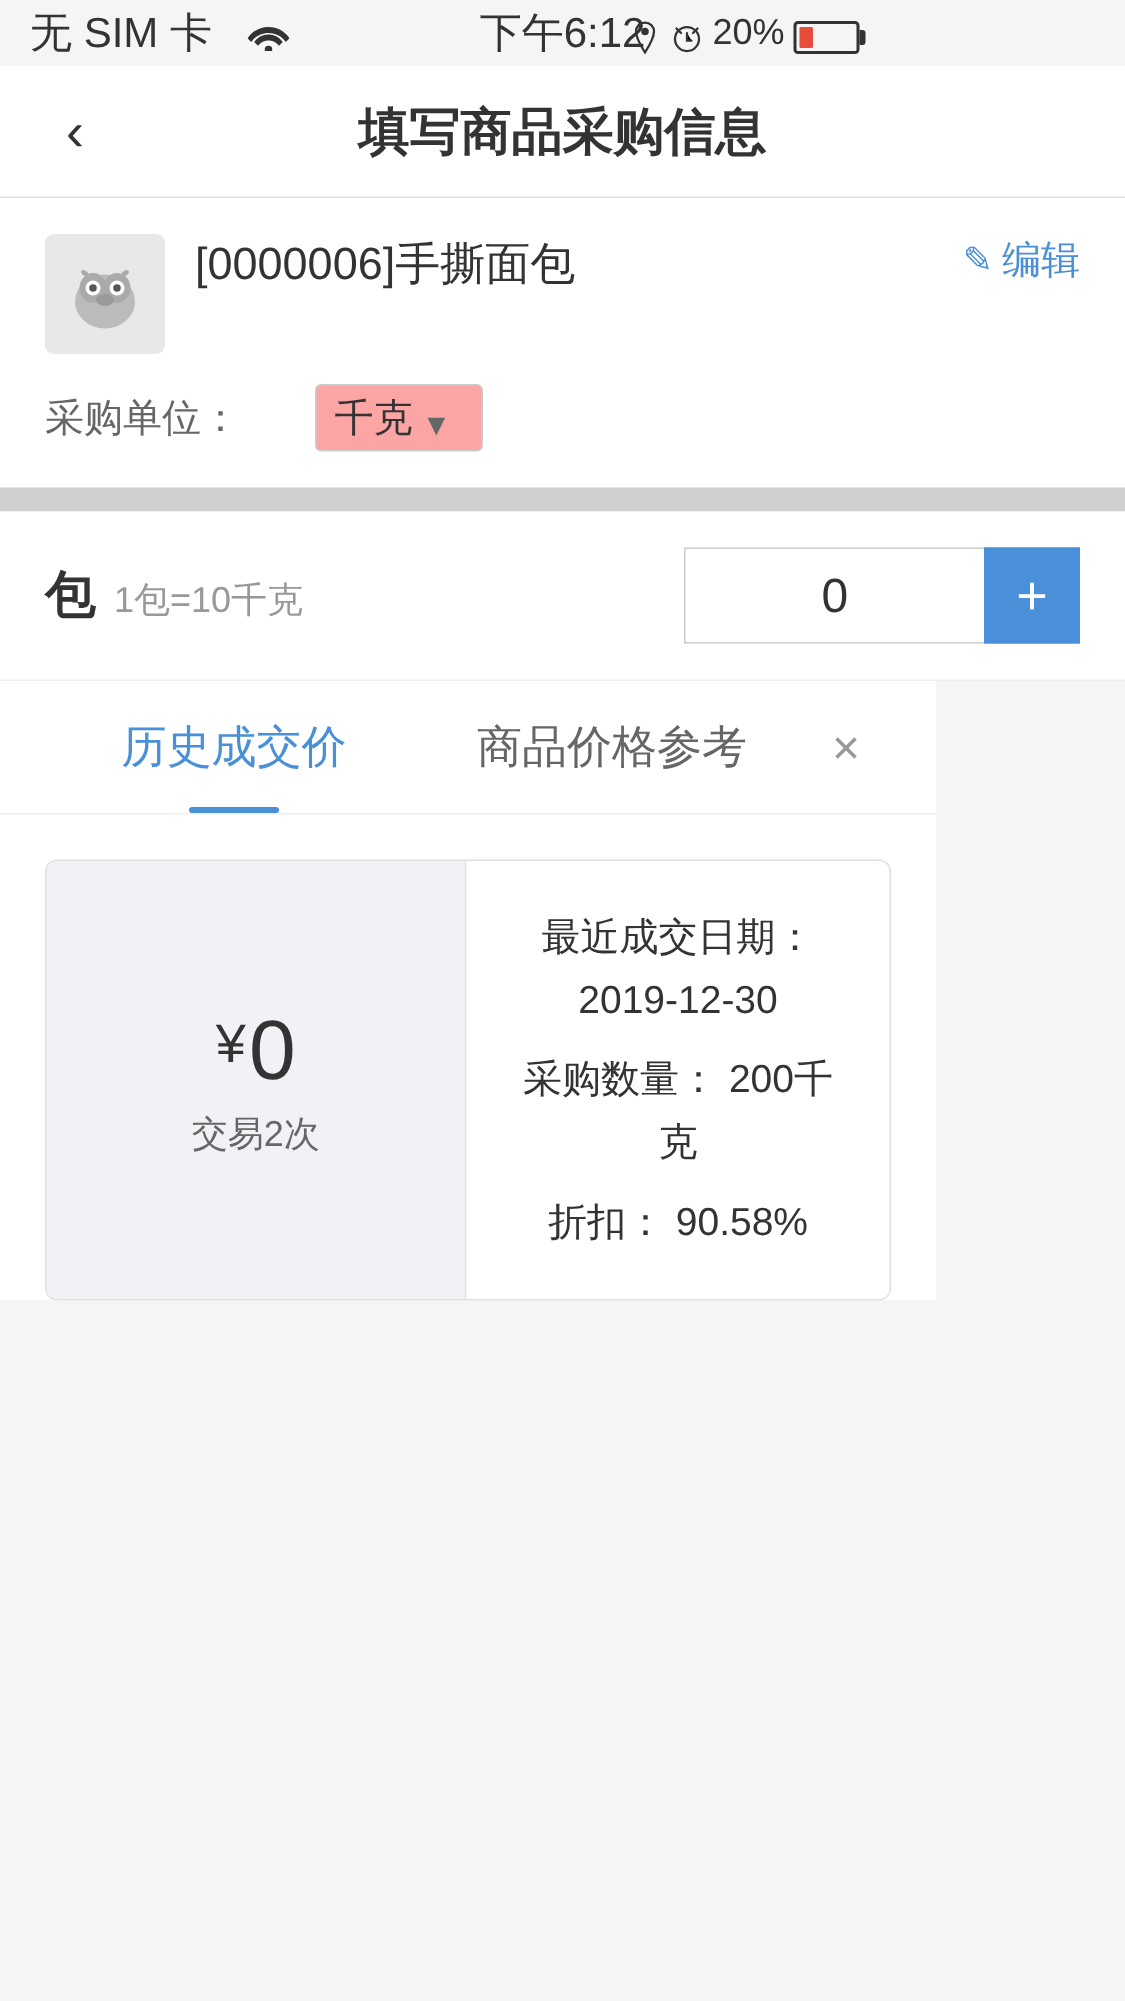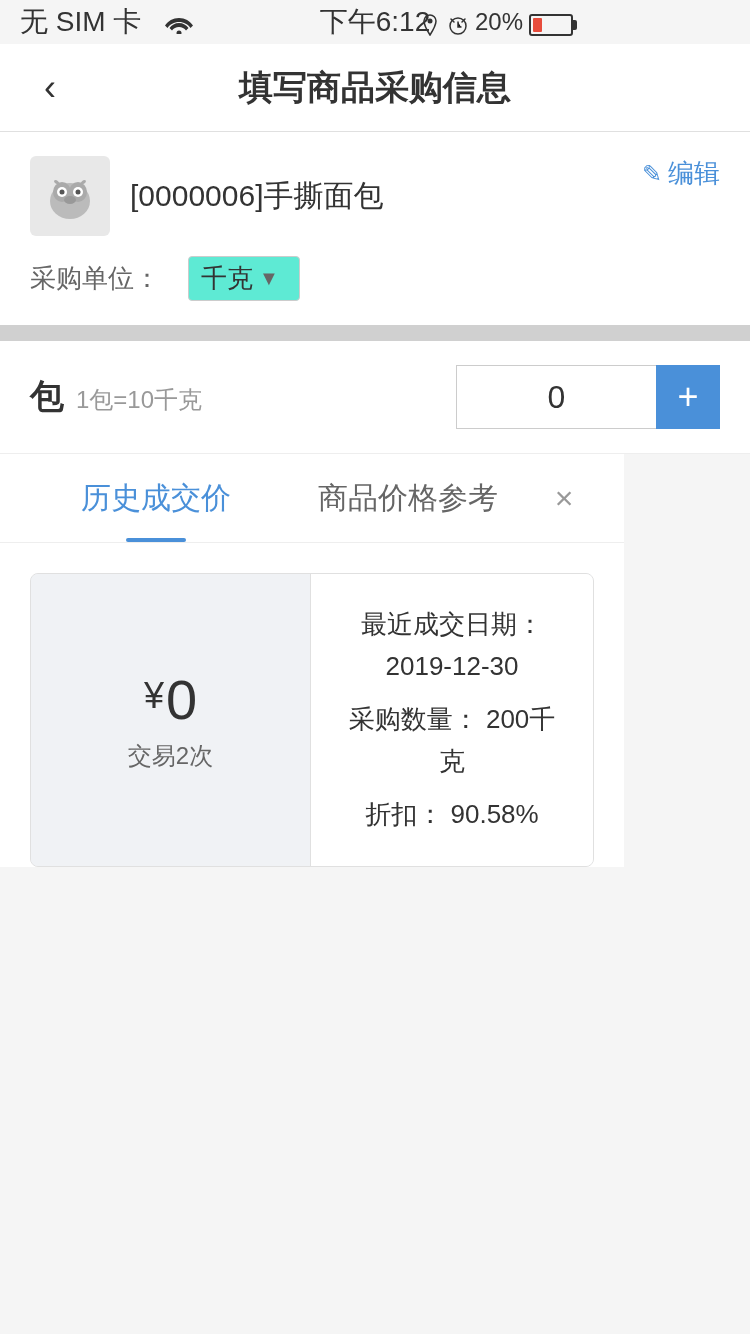--- a/index.html
+++ b/index.html
@@ -109,21 +109,21 @@
       margin-bottom: 0;
     }
     .product-header {
       display: flex;
       align-items: flex-start;
       justify-content: space-between;
       margin-bottom: 20px;
     }
     .product-left {
       display: flex;
-      align-items: center;
+      align-items: flex-start;
       gap: 20px;
       flex: 1;
     }
     .product-thumbnail {
       width: 80px;
       height: 80px;
       background: #e8e8e8;
       border-radius: 6px;
       display: flex;
       align-items: center;
@@ -152,34 +152,35 @@
       display: flex;
       align-items: center;
       justify-content: space-between;
       margin-top: 8px;
     }
     .unit-label {
       font-size: 26px;
       color: #666;
       display: flex;
       align-items: center;
-      gap: 28px;
+      gap: 10px;
     }
     .unit-select {
       border: 1px solid #ccc;
       border-radius: 4px;
       padding: 4px 20px 4px 12px;
       font-size: 26px;
       color: #333;
-      background: #5eead4;
+      background: #fca5a5;
       position: relative;
       display: flex;
-      align-items: center;
+      align-items: flex-end;
       gap: 6px;
       cursor: pointer;
+      margin-left: 40px;
     }
     .unit-select-arrow {
       font-size: 20px;
       color: #666;
     }
     .price-ref {
       display: flex;
       align-items: center;
       gap: 8px;
       color: #4a90d9;

